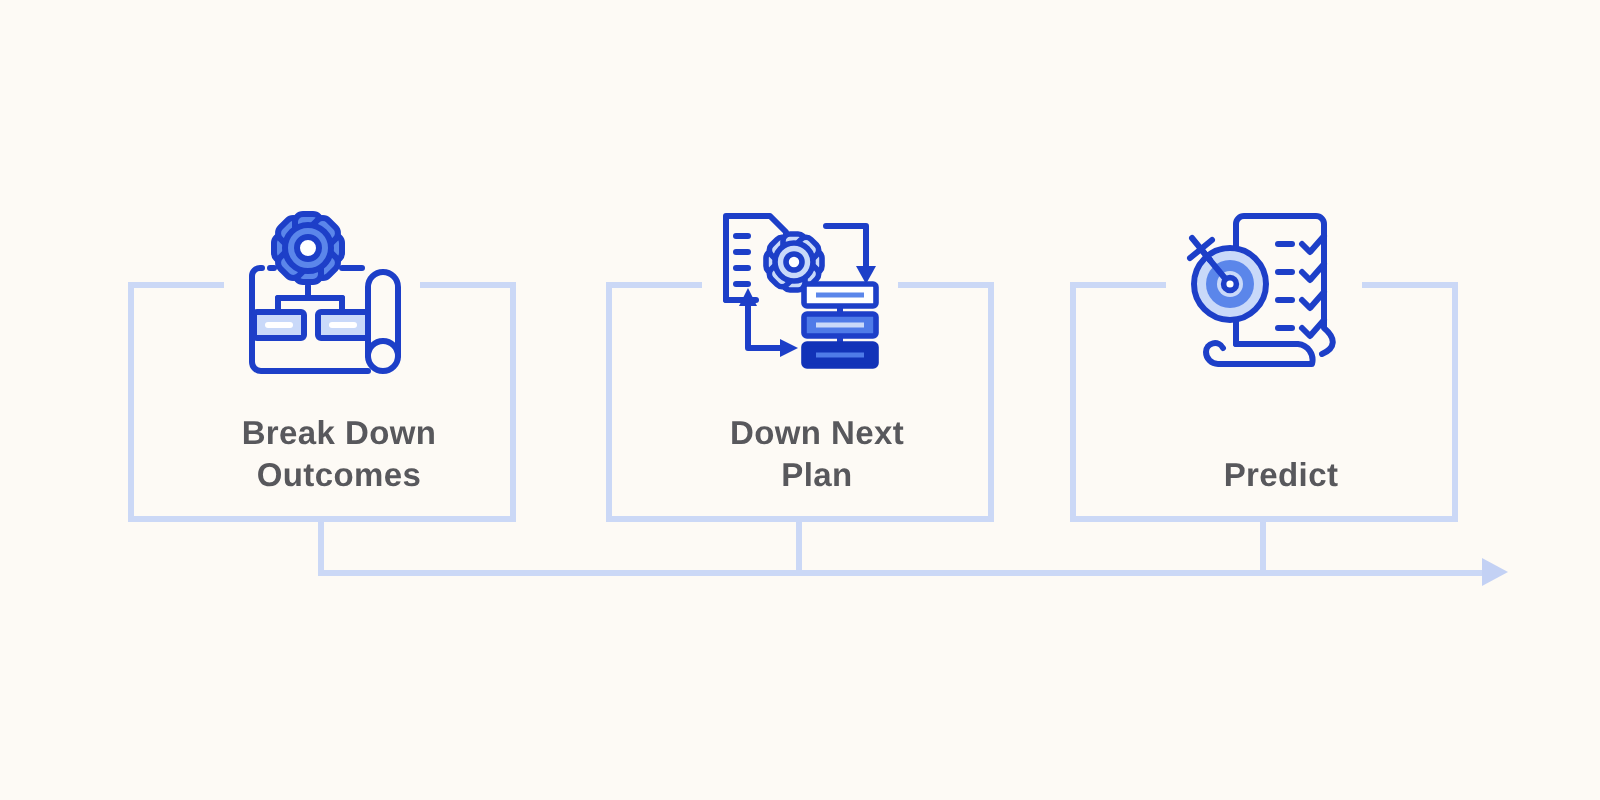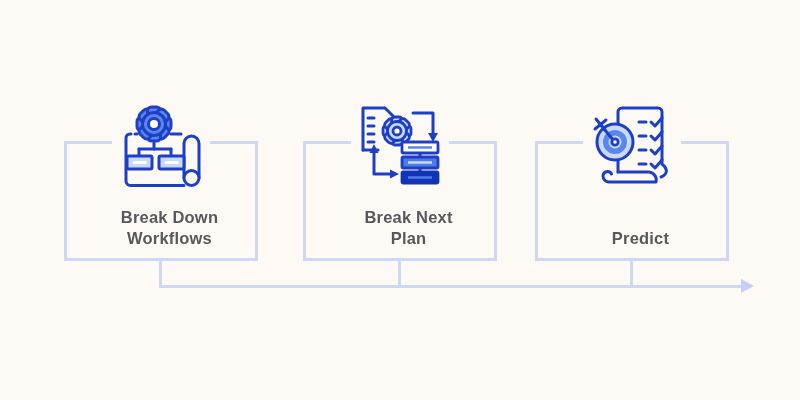--- a/index.html
+++ b/index.html
@@ -110,21 +110,21 @@
           <rect x="16" y="13.5" width="34" height="13" rx="4" transform="rotate(45 33 20)"></rect>
           <rect x="16" y="13.5" width="34" height="13" rx="4" transform="rotate(90 33 20)"></rect>
           <rect x="16" y="13.5" width="34" height="13" rx="4" transform="rotate(135 33 20)"></rect>
           <circle cx="33" cy="20" r="11.5"></circle>
         </g>
         <circle cx="33" cy="20" r="5.5" fill="#FFFFFF" stroke="#1D3FC8" stroke-width="3"></circle>
       </svg>
     </div>
     <div class="card-label">
       <span>Break Down</span>
-      <span>Workflows</span>
+      <span>Outcomes</span>
     </div>
   </div>
 
   <div class="card c2">
     <div class="icon-wrap">
       <svg width="80" height="84" viewBox="0 0 80 84">
 
         <g fill="none" stroke="#1D3FC8" stroke-width="3" stroke-linecap="round" stroke-linejoin="round">
           <path d="M3,46 V4 H25 L33,12 V20"></path>
           <path d="M3,46 H18"></path>
@@ -155,21 +155,21 @@
           <rect x="42" y="38" width="36" height="11" rx="1.5" fill="#FFFFFF" stroke="#1D3FC8"></rect>
           <path d="M48,43.5 H72" stroke="#5B86EA" stroke-width="2.5"></path>
           <rect x="42" y="53" width="36" height="11" rx="1.5" fill="#4F7BE8" stroke="#1D3FC8"></rect>
           <path d="M48,58.5 H72" stroke="#C9D9F9" stroke-width="2.5"></path>
           <rect x="42" y="68" width="36" height="11" rx="1.5" fill="#1233B8" stroke="#1233B8"></rect>
           <path d="M48,73.5 H72" stroke="#4F7BE8" stroke-width="2.5"></path>
         </g>
       </svg>
     </div>
     <div class="card-label">
-      <span>Break Next</span>
+      <span>Down Next</span>
       <span>Plan</span>
     </div>
   </div>
 
   <div class="card c3">
     <div class="icon-wrap">
       <svg width="80" height="84" viewBox="0 0 80 84">
 
         <g fill="none" stroke="#1D3FC8" stroke-width="3" stroke-linecap="round" stroke-linejoin="round">
           <path d="M26,68 V8 a4,4 0 0 1 4,-4 H66 a4,4 0 0 1 4,4 V60 c6,5 6,10 -1,13"></path>

